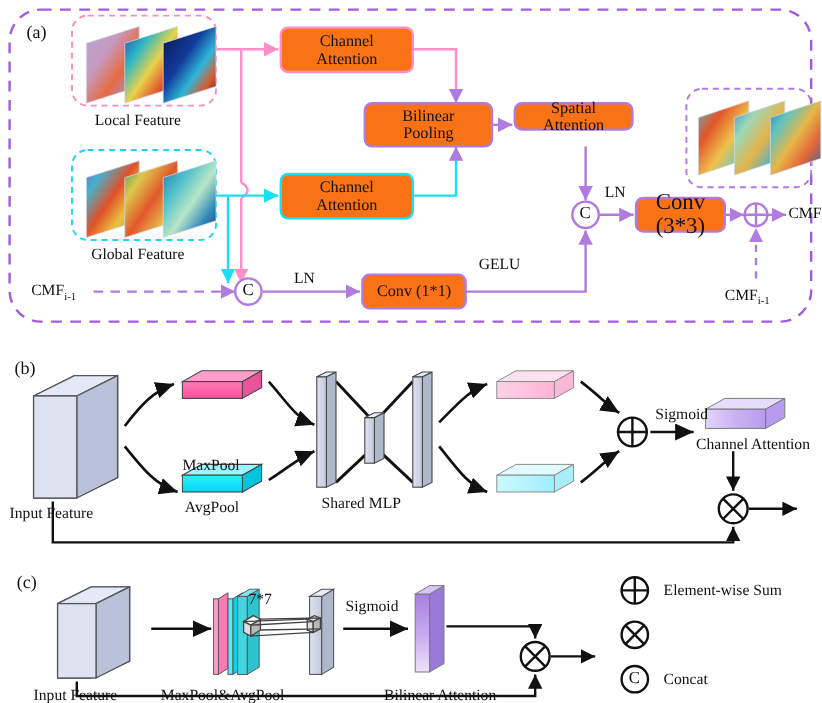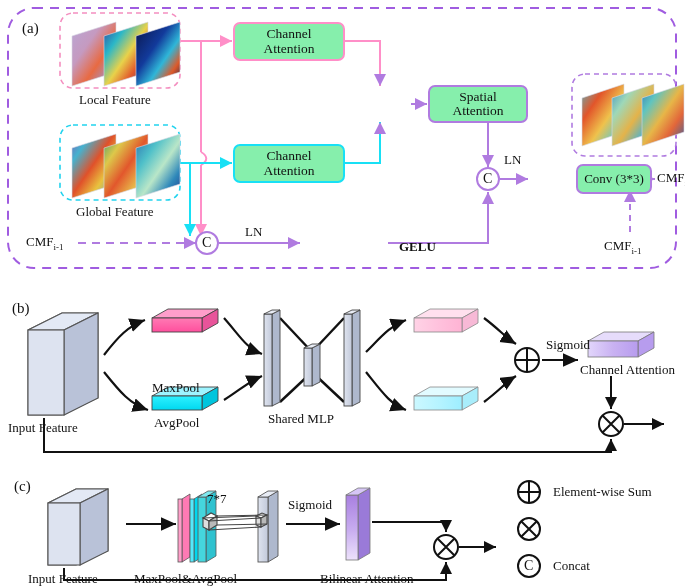--- a/index.html
+++ b/index.html
@@ -11,21 +11,21 @@
   .stage{position:absolute;inset:0;}
   svg.layer{position:absolute;left:0;top:0;width:685px;height:586px;overflow:visible;}
   .lbl{position:absolute;white-space:nowrap;font-family:"Liberation Serif",serif;color:#111;}
   .panel-tag{font-size:15px;}
   .cap{font-size:13px;}
   .sub{font-size:9px;vertical-align:sub;}
   
   .rbox{
     position:absolute;box-sizing:border-box;border-radius:7px;
     display:flex;align-items:center;justify-content:center;
-    text-align:center;line-height:1.06;background:#86efac;
+    text-align:center;line-height:1.06;background:#f97316;
     font-family:"Liberation Serif",serif;
   }
   .rbox span{display:block;}
   .legend-row{position:absolute;font-size:13px;font-family:Liberation Serif, serif;}
 </style>
 </head>
 <body>
 
 <div class="stage">
 
@@ -430,38 +430,47 @@
     </div>
   </div>
 
   <div class="rbox" style="left:233px;top:144px;width:112px;height:39px;border:2px solid #18E0F5;font-size:13.5px;">
     <div>
       <span>Channel</span>
       <span>Attention</span>
     </div>
   </div>
 
-
-  <div class="rbox" style="left:428px;top:85px;width:100px;height:38px;border:2px solid #B07BE0;font-size:13.5px;">
+  <div class="rbox" style="left:303px;top:85px;width:108px;height:38px;border:2px solid #B07BE0;font-size:13.5px;">
+    <div>
+      <span>Bilinear</span>
+      <span>Pooling</span>
+    </div>
+  </div>
+
+  <div class="rbox" style="left:428px;top:85px;width:100px;height:24px;border:2px solid #B07BE0;font-size:13.5px;">
     <div>
       <span>Spatial</span>
       <span>Attention</span>
     </div>
   </div>
 
-
-  <div class="rbox" style="left:529px;top:164px;width:76px;height:30px;border:2px solid #B07BE0;font-size:13px;margin-left:47px;">
+  <div class="rbox" style="left:301px;top:228px;width:88px;height:30px;border:2px solid #B07BE0;font-size:13.5px;">
+    <span>Conv (1*1)</span>
+  </div>
+
+  <div class="rbox" style="left:529px;top:164px;width:76px;height:30px;border:2px solid #B07BE0;font-size:19px;">
     <span>Conv (3*3)</span>
   </div>
 
   <div class="lbl" style="left:202px;top:235px;font-size:14px;">C</div>
   <div class="lbl" style="left:483px;top:171px;font-size:14px;">C</div>
 
   <div class="lbl cap" style="left:245px;top:224px;">LN</div>
-  <div class="lbl cap" style="left:399px;top:239px;font-weight:bold;">GELU</div>
+  <div class="lbl cap" style="left:399px;top:212px;">GELU</div>
   <div class="lbl cap" style="left:504px;top:152px;">LN</div>
 
   <div class="lbl cap" style="left:79px;top:92px;">Local Feature</div>
   <div class="lbl cap" style="left:76px;top:204px;">Global Feature</div>
 
   <div class="lbl cap" style="left:26px;top:234px;">
     <span>CMF</span><span class="sub">i-1</span>
   </div>
   <div class="lbl cap" style="left:604px;top:238px;">
     <span>CMF</span><span class="sub">i-1</span>

